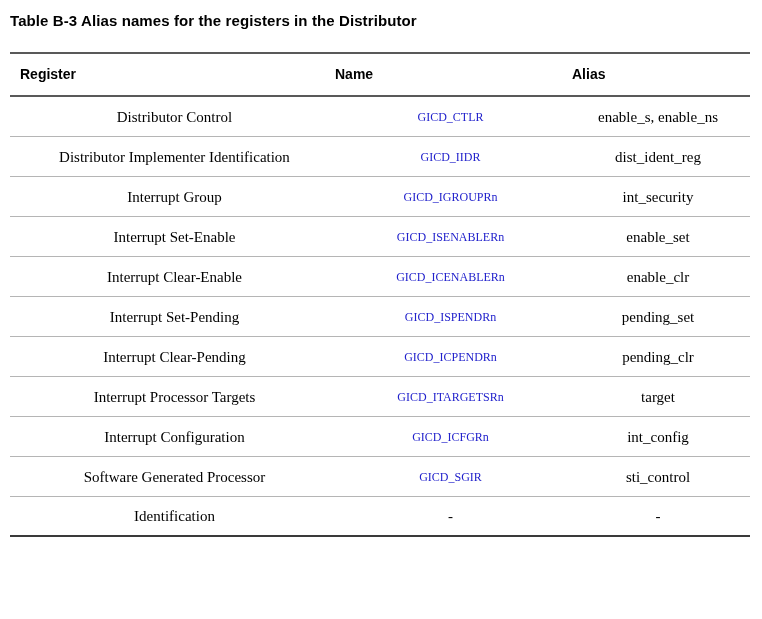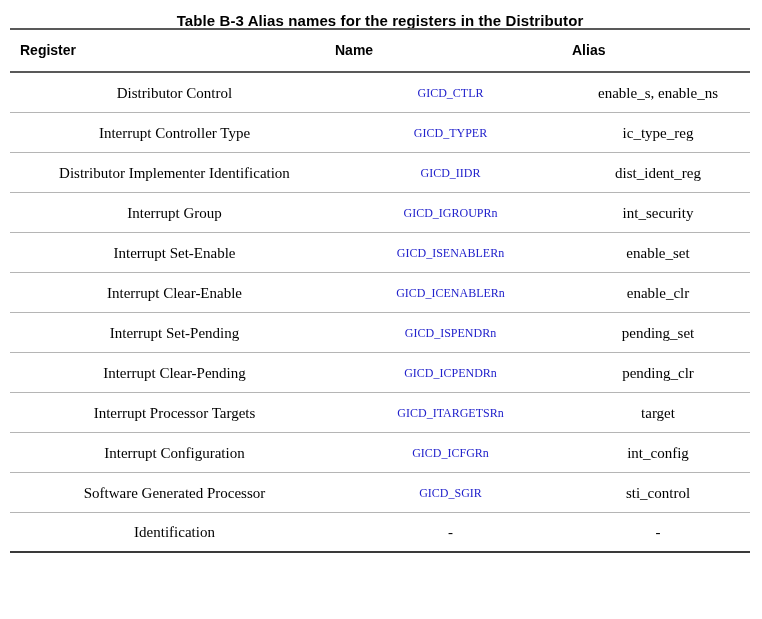--- a/index.html
+++ b/index.html
@@ -22,35 +22,35 @@
     height: 619px;
     box-sizing: border-box;
   }
 
   
   .table-caption {
     position: absolute;
     left: 10px;
     top: 11px;
     width: 740px;
-    text-align: center;
+    text-align: left;
     font-family: "Liberation Sans", "DejaVu Sans", sans-serif;
     font-weight: bold;
     font-size: 15px;
     line-height: 19px;
     letter-spacing: 0.1px;
     color: #000000;
     white-space: nowrap;
   }
 
   
   .table-wrap {
     position: absolute;
     left: 10px;
-    top: 28px;
+    top: 52px;
     width: 740px;
   }
 
   table.reg-table {
     width: 740px;
     border-collapse: collapse;
     table-layout: fixed;
   }
 
   table.reg-table col.c-register { width: 325px; }
@@ -125,25 +125,20 @@
           <th class="col-alias">Alias</th>
         </tr>
       </thead>
       <tbody id="table-body">
           <tr>
             <td class="col-register">Distributor Control</td>
             <td class="col-name"><span class="reg-link">GICD_CTLR</span></td>
             <td class="col-alias">enable_s, enable_ns</td>
           </tr>
           <tr>
-            <td class="col-register">Interrupt Controller Type</td>
-            <td class="col-name"><span class="reg-link">GICD_TYPER</span></td>
-            <td class="col-alias">ic_type_reg</td>
-          </tr>
-          <tr>
             <td class="col-register">Distributor Implementer Identification</td>
             <td class="col-name"><span class="reg-link">GICD_IIDR</span></td>
             <td class="col-alias">dist_ident_reg</td>
           </tr>
           <tr>
             <td class="col-register">Interrupt Group</td>
             <td class="col-name"><span class="reg-link">GICD_IGROUPRn</span></td>
             <td class="col-alias">int_security</td>
           </tr>
           <tr>

